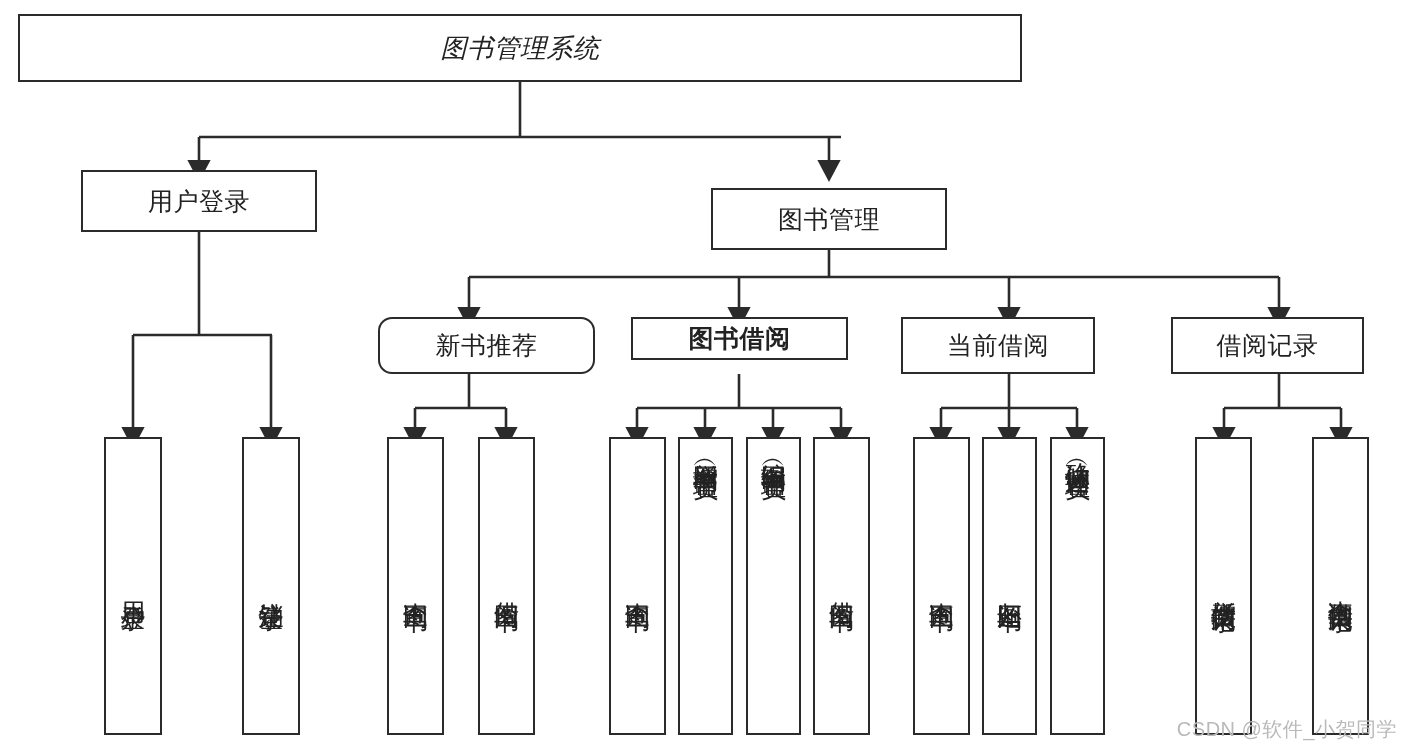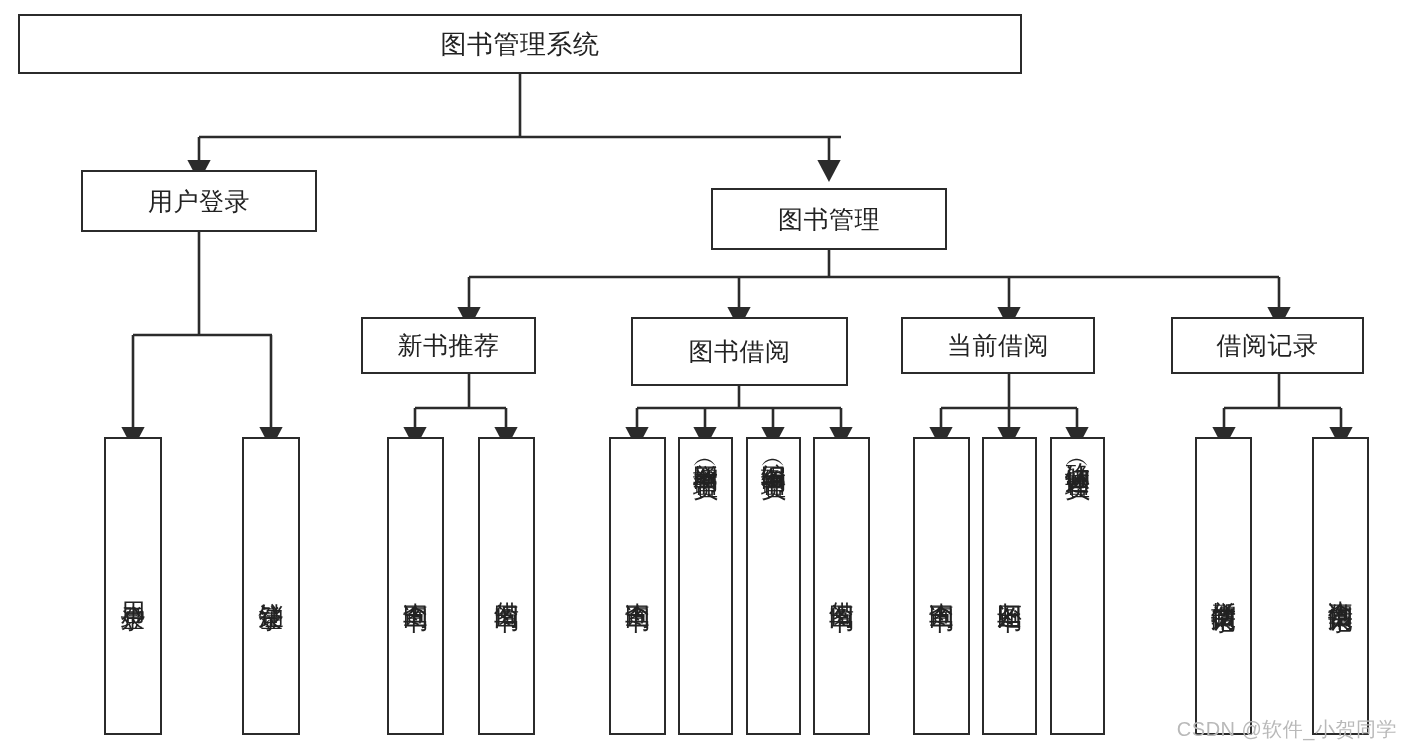--- a/index.html
+++ b/index.html
@@ -128,35 +128,35 @@
       <path d="M1009,408 L1009,430" marker-end="url(#arrowhead)"></path>
       <path d="M1077,408 L1077,430" marker-end="url(#arrowhead)"></path>
 
       <path d="M1279,374 L1279,408"></path>
       <path d="M1224,408 L1341,408"></path>
       <path d="M1224,408 L1224,430" marker-end="url(#arrowhead)"></path>
       <path d="M1341,408 L1341,430" marker-end="url(#arrowhead)"></path>
     </g>
   </svg>
 
-  <div class="node horiz root" style="left:18px; top:14px; width:1004px; height:60px;">
+  <div class="node horiz root" style="left:18px; top:14px; width:1004px; height:68px;font-style:italic;">
     <span class="node-label">图书管理系统</span>
   </div>
 
   <div class="node horiz" style="left:81px; top:170px; width:236px; height:62px;">
     <span class="node-label">用户登录</span>
   </div>
   <div class="node horiz" style="left:711px; top:188px; width:236px; height:62px;">
     <span class="node-label">图书管理</span>
   </div>
 
-  <div class="node horiz" style="left:361px; top:317px; width:175px; height:57px;">
+  <div class="node horiz" style="left:378px; top:317px; width:217px; height:57px;border-radius:14px;">
     <span class="node-label">新书推荐</span>
   </div>
-  <div class="node horiz" style="left:631px; top:317px; width:217px; height:69px;">
+  <div class="node horiz" style="left:631px; top:317px; width:217px; height:43px;font-weight:bold;">
     <span class="node-label">图书借阅</span>
   </div>
   <div class="node horiz" style="left:901px; top:317px; width:194px; height:57px;">
     <span class="node-label">当前借阅</span>
   </div>
   <div class="node horiz" style="left:1171px; top:317px; width:193px; height:57px;">
     <span class="node-label">借阅记录</span>
   </div>
 
   <div class="node vert centered" style="left:104px; top:437px; width:58px; height:298px;">

